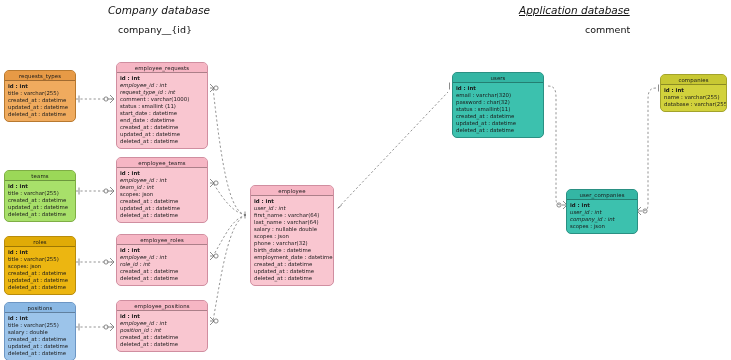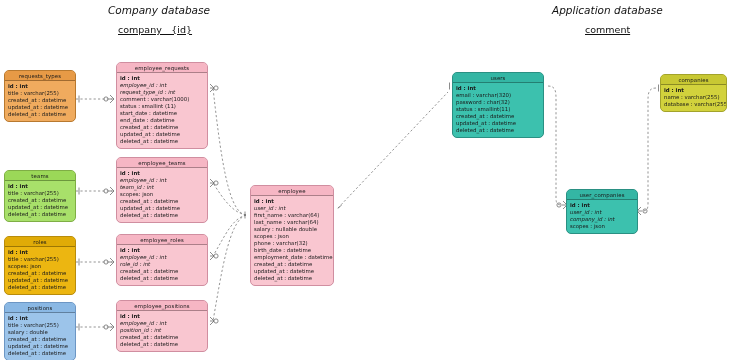--- a/index.html
+++ b/index.html
@@ -2,21 +2,21 @@
 <html><head>
 <meta charset="utf-8">
 <style>
   html,body{margin:0;padding:0;background:#ffffff;}
   body{width:731px;height:360px;position:relative;overflow:hidden;
        font-family:"DejaVu Sans","Liberation Sans",sans-serif;}
   #canvas{position:absolute;left:0;top:0;width:703px;height:360px;}
   svg.links{position:absolute;left:0;top:0;width:731px;height:360px;pointer-events:none;}
 
   .db-title{position:absolute;font-style:italic;font-size:10.5px;color:#111;white-space:nowrap;}
-  .db-sub{position:absolute;font-size:9.5px;color:#111;white-space:nowrap;text-decoration:underline;}
+  .db-sub{position:absolute;font-size:9.5px;color:#111;white-space:nowrap;}
 
   .table{position:absolute;box-sizing:border-box;border:1px solid #c98ba0;border-radius:5px;
          overflow:hidden;background:#f9c6d0;}
   .table .thead{font-size:5.4px;text-align:center;padding:1.6px 0 1.3px;
          border-bottom:1px solid rgba(0,0,0,.30);letter-spacing:.1px;color:#1a1a1a;}
   .table .tbody{padding:2px 3px 3px 3px;}
   .table .row{font-size:5.4px;line-height:7.05px;white-space:nowrap;color:#1a1a1a;}
   .table .row.pk{font-weight:bold;}
   .table .row.fk{font-style:italic;}
 
@@ -98,21 +98,21 @@
       <circle cx="645" cy="211" r="2.1"></circle>
       <path d="M641,207 L637,211 L641,215 M637,211 L642,211"></path>
     </g>
   </svg>
 
   <div>
     <div class="db-title" style="left:108px;top:4px;">Company database</div>
     <div class="db-sub" style="left:118px;top:24px;">company__{id}</div>
   </div>
   <div>
-    <div class="db-title" style="left:552px;top:4px;">Application database</div>
+    <div class="db-title" style="left:519px;top:4px;text-decoration:underline;">Application database</div>
     <div class="db-sub" style="left:585px;top:24px;">comment</div>
   </div>
 
   <div id="tables-layer">
       <div class="table t-orange" style="left: 4px; top: 70px; width: 72px;">
         <div class="thead">requests_types</div>
         <div class="tbody">
           <div class="row pk">id : int</div>
           <div class="row ">title : varchar(255)</div>
           <div class="row ">created_at : datetime</div>

